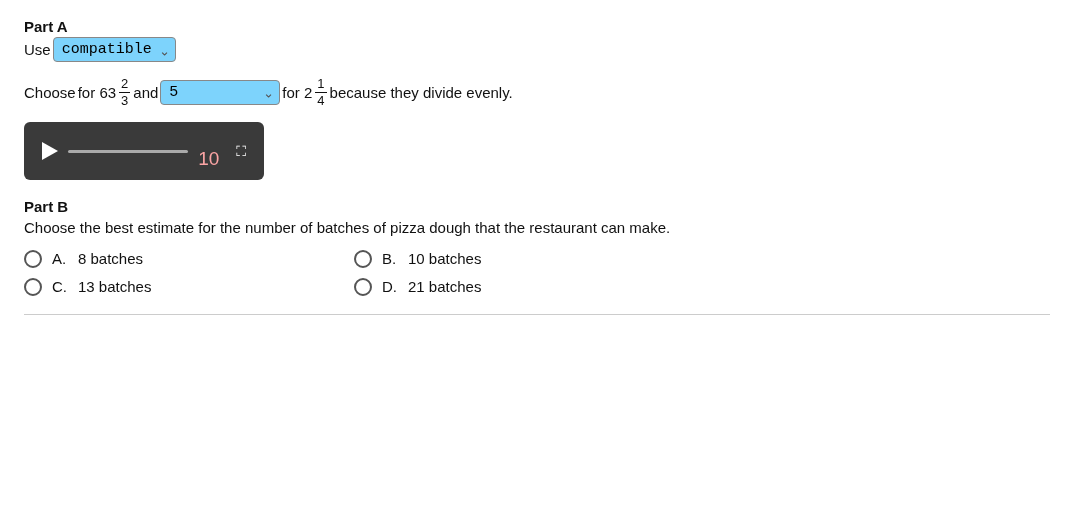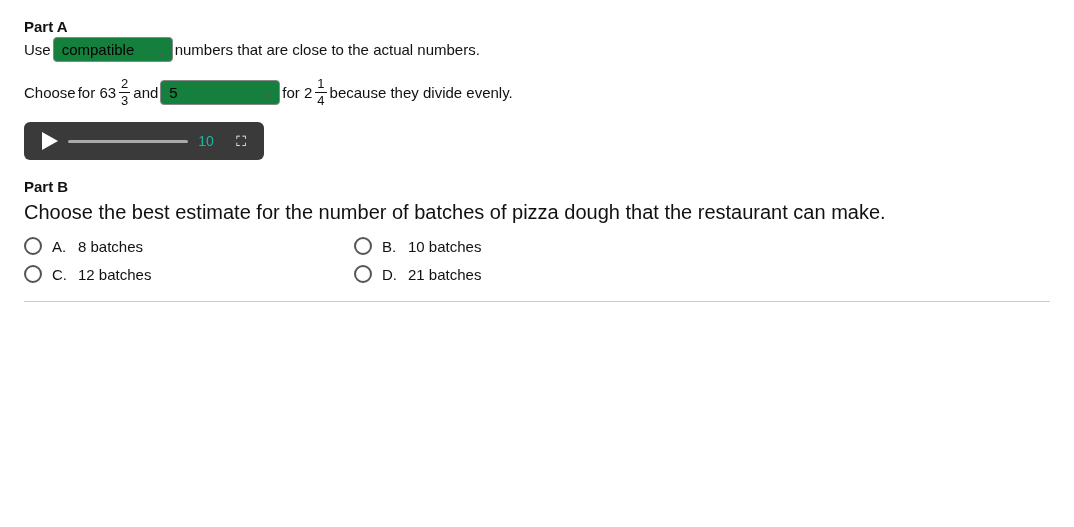--- a/index.html
+++ b/index.html
@@ -30,27 +30,28 @@
       flex-wrap: wrap;
     }
     .row-label {
       font-size: 15px;
     }
     select, .select-box {
       border: 1.5px solid #888;
       border-radius: 4px;
       padding: 3px 22px 3px 8px;
       font-size: 15px;
-      background: #15803d;
+      background: #7dd3fc;
       appearance: none;
       -webkit-appearance: none;
       position: relative;
       cursor: pointer;
       min-width: 120px;
       outline: none;
+      font-family: Liberation Mono, monospace;
     }
     .select-wrapper {
       position: relative;
       display: inline-block;
     }
     .select-wrapper::after {
       content: '⌃';
       font-size: 13px;
       color: #555;
       position: absolute;
@@ -97,23 +98,24 @@
       cursor: pointer;
       flex-shrink: 0;
     }
     .video-progress {
       flex: 1;
       height: 3px;
       background: #aaa;
       border-radius: 2px;
     }
     .video-time {
-      color: #14b8a6;
-      font-size: 14px;
+      color: #fca5a5;
+      font-size: 19px;
       min-width: 28px;
+      margin-top: 16px;
     }
     .options-grid {
       display: grid;
       grid-template-columns: 1fr 1fr;
       row-gap: 10px;
       column-gap: 60px;
       max-width: 600px;
       margin-top: 6px;
     }
     .option-row {
@@ -130,21 +132,21 @@
       display: inline-block;
       flex-shrink: 0;
       cursor: pointer;
       background: #fff;
     }
     .option-letter {
       font-size: 15px;
       min-width: 16px;
     }
     .part-b-desc {
-      font-size: 20px;
+      font-size: 15px;
       margin-bottom: 10px;
       line-height: 1.5;
     }
     .divider {
       border: none;
       border-top: 1px solid #ccc;
       margin-top: 18px;
     }
   </style>
 </head>
@@ -155,21 +157,20 @@
 
   <div class="row">
     <span class="row-label">Use</span>
     <div class="select-wrapper">
       <select>
         <option>compatible</option>
         <option>exact</option>
         <option>rounded</option>
       </select>
     </div>
-    <span class="row-label">numbers that are close to the actual numbers.</span>
   </div>
 
   <div class="row">
     <span class="row-label">Choose</span>
     <span class="row-label">for 63</span>
     <span class="fraction">
       <span class="numerator">2</span>
       <span class="denominator">3</span>
     </span>
     <span class="row-label">and</span>
@@ -210,21 +211,21 @@
 
     <div class="option-row">
       <div class="radio-circle"></div>
       <span class="option-letter">B.</span>
       <span>10 batches</span>
     </div>
 
     <div class="option-row">
       <div class="radio-circle"></div>
       <span class="option-letter">C.</span>
-      <span>12 batches</span>
+      <span>13 batches</span>
     </div>
 
     <div class="option-row">
       <div class="radio-circle"></div>
       <span class="option-letter">D.</span>
       <span>21 batches</span>
     </div>
   </div>
 </div>
 

